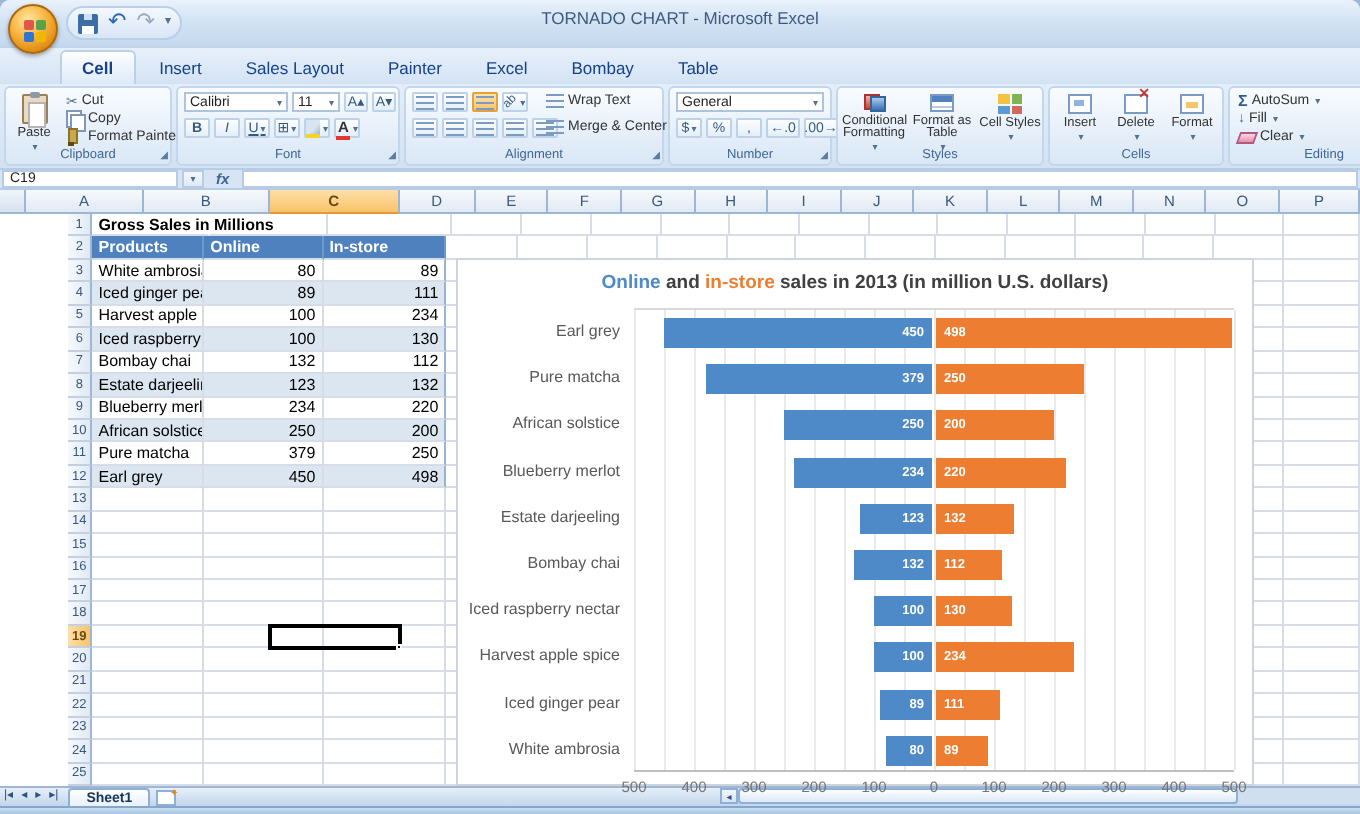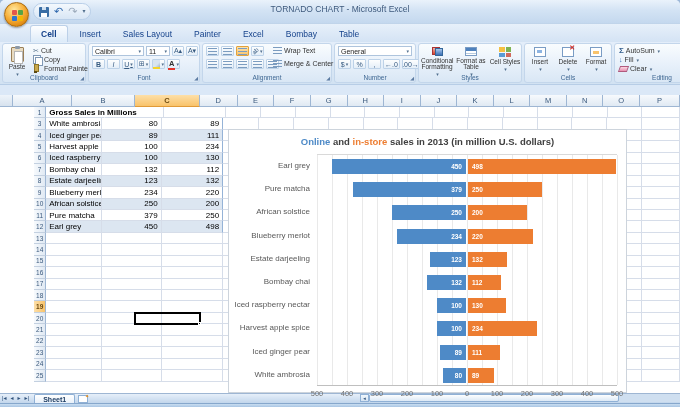--- a/index.html
+++ b/index.html
@@ -348,20 +348,26 @@
           </div>
       </div>
       <div class="sortbig dd">
         <div></div>
 
       </div>
       <div class="grp-label">Editing</div>
     </div>
   </div>
 
+  <div class="formulabar">
+    <div class="namebox">C19</div>
+    <div class="nb-dd">▾</div>
+    <div class="fx">fx</div>
+    <div class="f-input"></div>
+  </div>
 
   <div class="sheet">
     <div class="colhdrs" id="colhdrs">
         <div class="chd corner" style="width: 13px;"></div>
         <div class="chd" style="width: 59px;">A</div>
         <div class="chd" style="width: 63px;">B</div>
         <div class="chd sel" style="width: 65px;">C</div>
         <div class="chd" style="width: 38px;">D</div>
         <div class="chd" style="width: 36.6px;">E</div>
         <div class="chd" style="width: 36.6px;">F</div>
@@ -375,20 +381,39 @@
         <div class="chd" style="width: 36.6px;">N</div>
         <div class="chd" style="width: 36.6px;">O</div>
         <div class="chd" style="width: 40px;">P</div>
       </div>
     <div class="gridrows" id="gridrows">
         <div class="grow" style="height: 11.44px;">
           <div class="rhd">1</div>
           <div class="cell b spill" style="width: 59px;">Gross Sales in Millions</div>
           <div class="cell" style="width: 63px;"></div>
           <div class="cell" style="width: 65px;"></div>
+          <div class="cell" style="width: 38px;"></div>
+          <div class="cell" style="width: 36.6px;"></div>
+          <div class="cell" style="width: 36.6px;"></div>
+          <div class="cell" style="width: 36.6px;"></div>
+          <div class="cell" style="width: 36.6px;"></div>
+          <div class="cell" style="width: 36.6px;"></div>
+          <div class="cell" style="width: 36.6px;"></div>
+          <div class="cell" style="width: 36.6px;"></div>
+          <div class="cell" style="width: 36.6px;"></div>
+          <div class="cell" style="width: 36.6px;"></div>
+          <div class="cell" style="width: 36.6px;"></div>
+          <div class="cell" style="width: 36.6px;"></div>
+          <div class="cell" style="width: 40px;"></div>
+        </div>
+        <div class="grow" style="height: 11.44px;">
+          <div class="rhd">2</div>
+          <div class="cell thead" style="width: 59px;">Products</div>
+          <div class="cell thead" style="width: 63px;">Online</div>
+          <div class="cell thead" style="width: 65px;">In-store</div>
           <div class="cell" style="width: 38px;"></div>
           <div class="cell" style="width: 36.6px;"></div>
           <div class="cell" style="width: 36.6px;"></div>
           <div class="cell" style="width: 36.6px;"></div>
           <div class="cell" style="width: 36.6px;"></div>
           <div class="cell" style="width: 36.6px;"></div>
           <div class="cell" style="width: 36.6px;"></div>
           <div class="cell" style="width: 36.6px;"></div>
           <div class="cell" style="width: 36.6px;"></div>
           <div class="cell" style="width: 36.6px;"></div>

